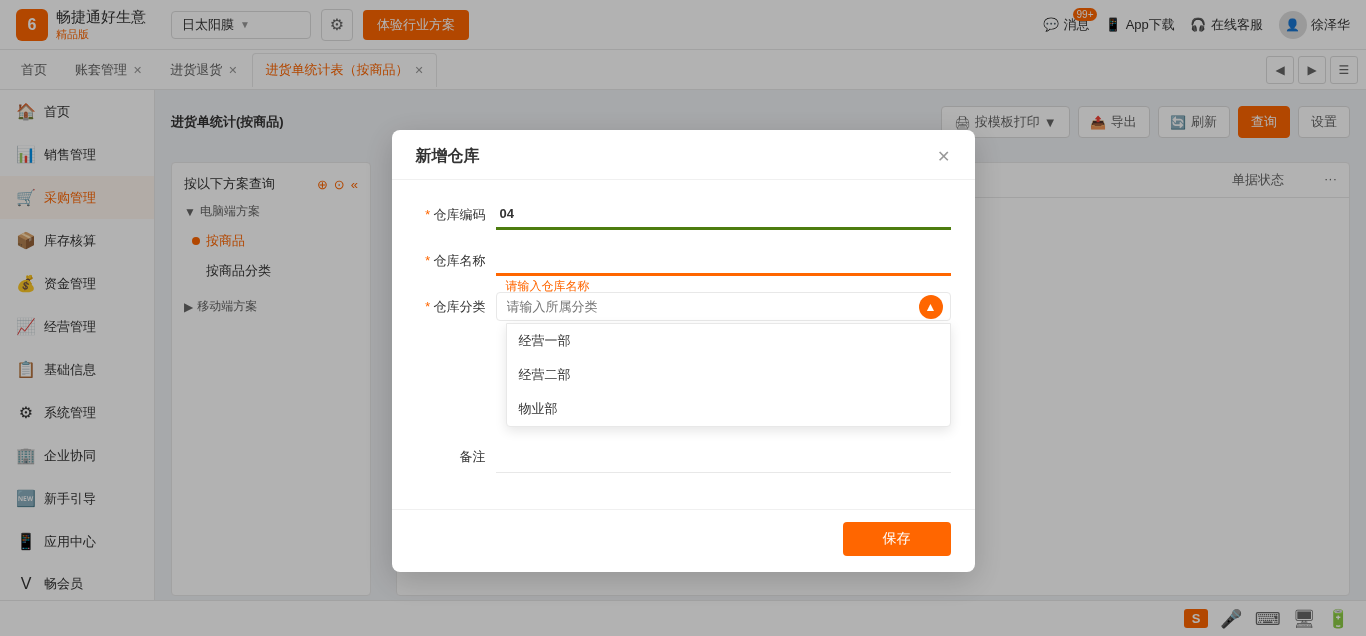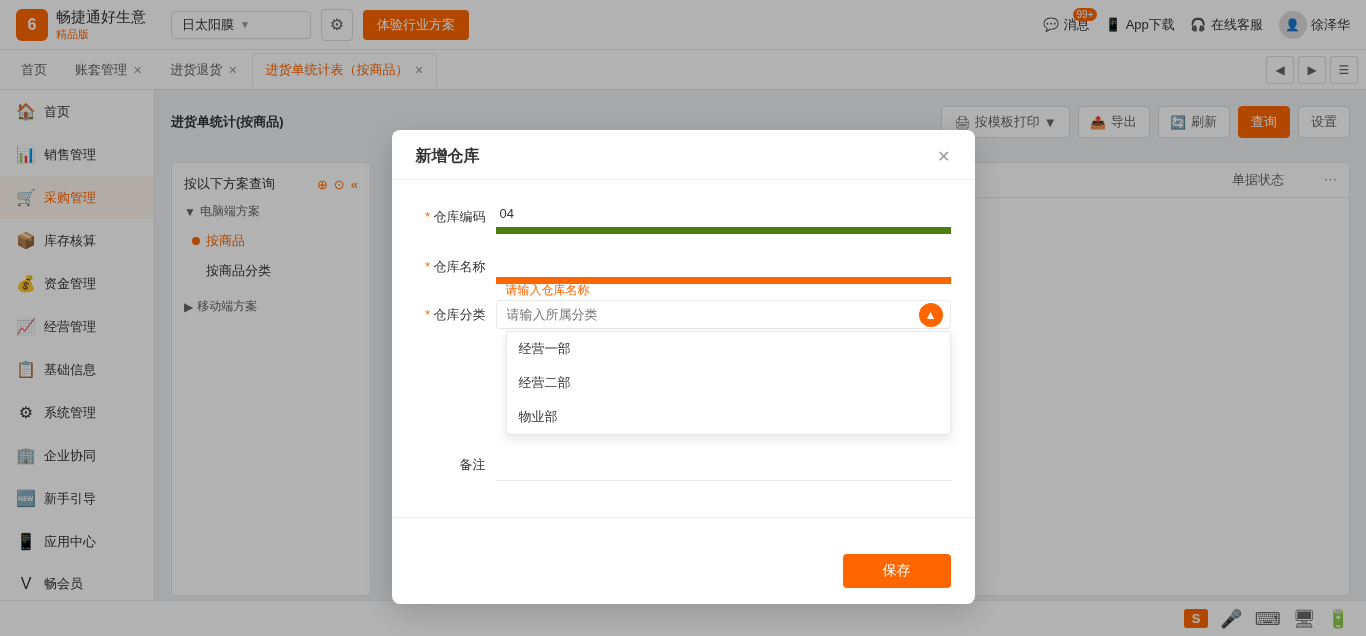--- a/index.html
+++ b/index.html
@@ -315,25 +315,26 @@
       font-family: Liberation Mono, monospace;
     }
     .form-label.required::before {
       content: '*';
       color: #f60;
       margin-right: 2px;
     }
     .form-input {
       flex: 1;
       border: none;
-      border-bottom: 7px solid #4d7c0f;
+      border-bottom: 3px solid #4d7c0f;
       padding: 6px 4px;
       font-size: 13px;
       color: #333;
       outline: none;
+      font-weight: bold;
     }
     .form-input.error-border { border-bottom-color: #f60; }
     .form-input::placeholder { color: #bbb; }
     .error-msg {
       position: absolute;
       left: 90px;
       top: 32px;
       font-size: 12px;
       color: #f60;
     }
@@ -408,21 +409,20 @@
       border-top: 1px solid #f0f0f0;
     }
     .btn-save {
       background: #f60;
       color: #fff;
       border: none;
       border-radius: 4px;
       padding: 8px 40px;
       font-size: 14px;
       cursor: pointer;
-      margin-top: 24px;
     }
 
     
     .bottom-bar {
       position: fixed;
       bottom: 0;
       left: 0;
       right: 0;
       height: 36px;
       background: #fff;

